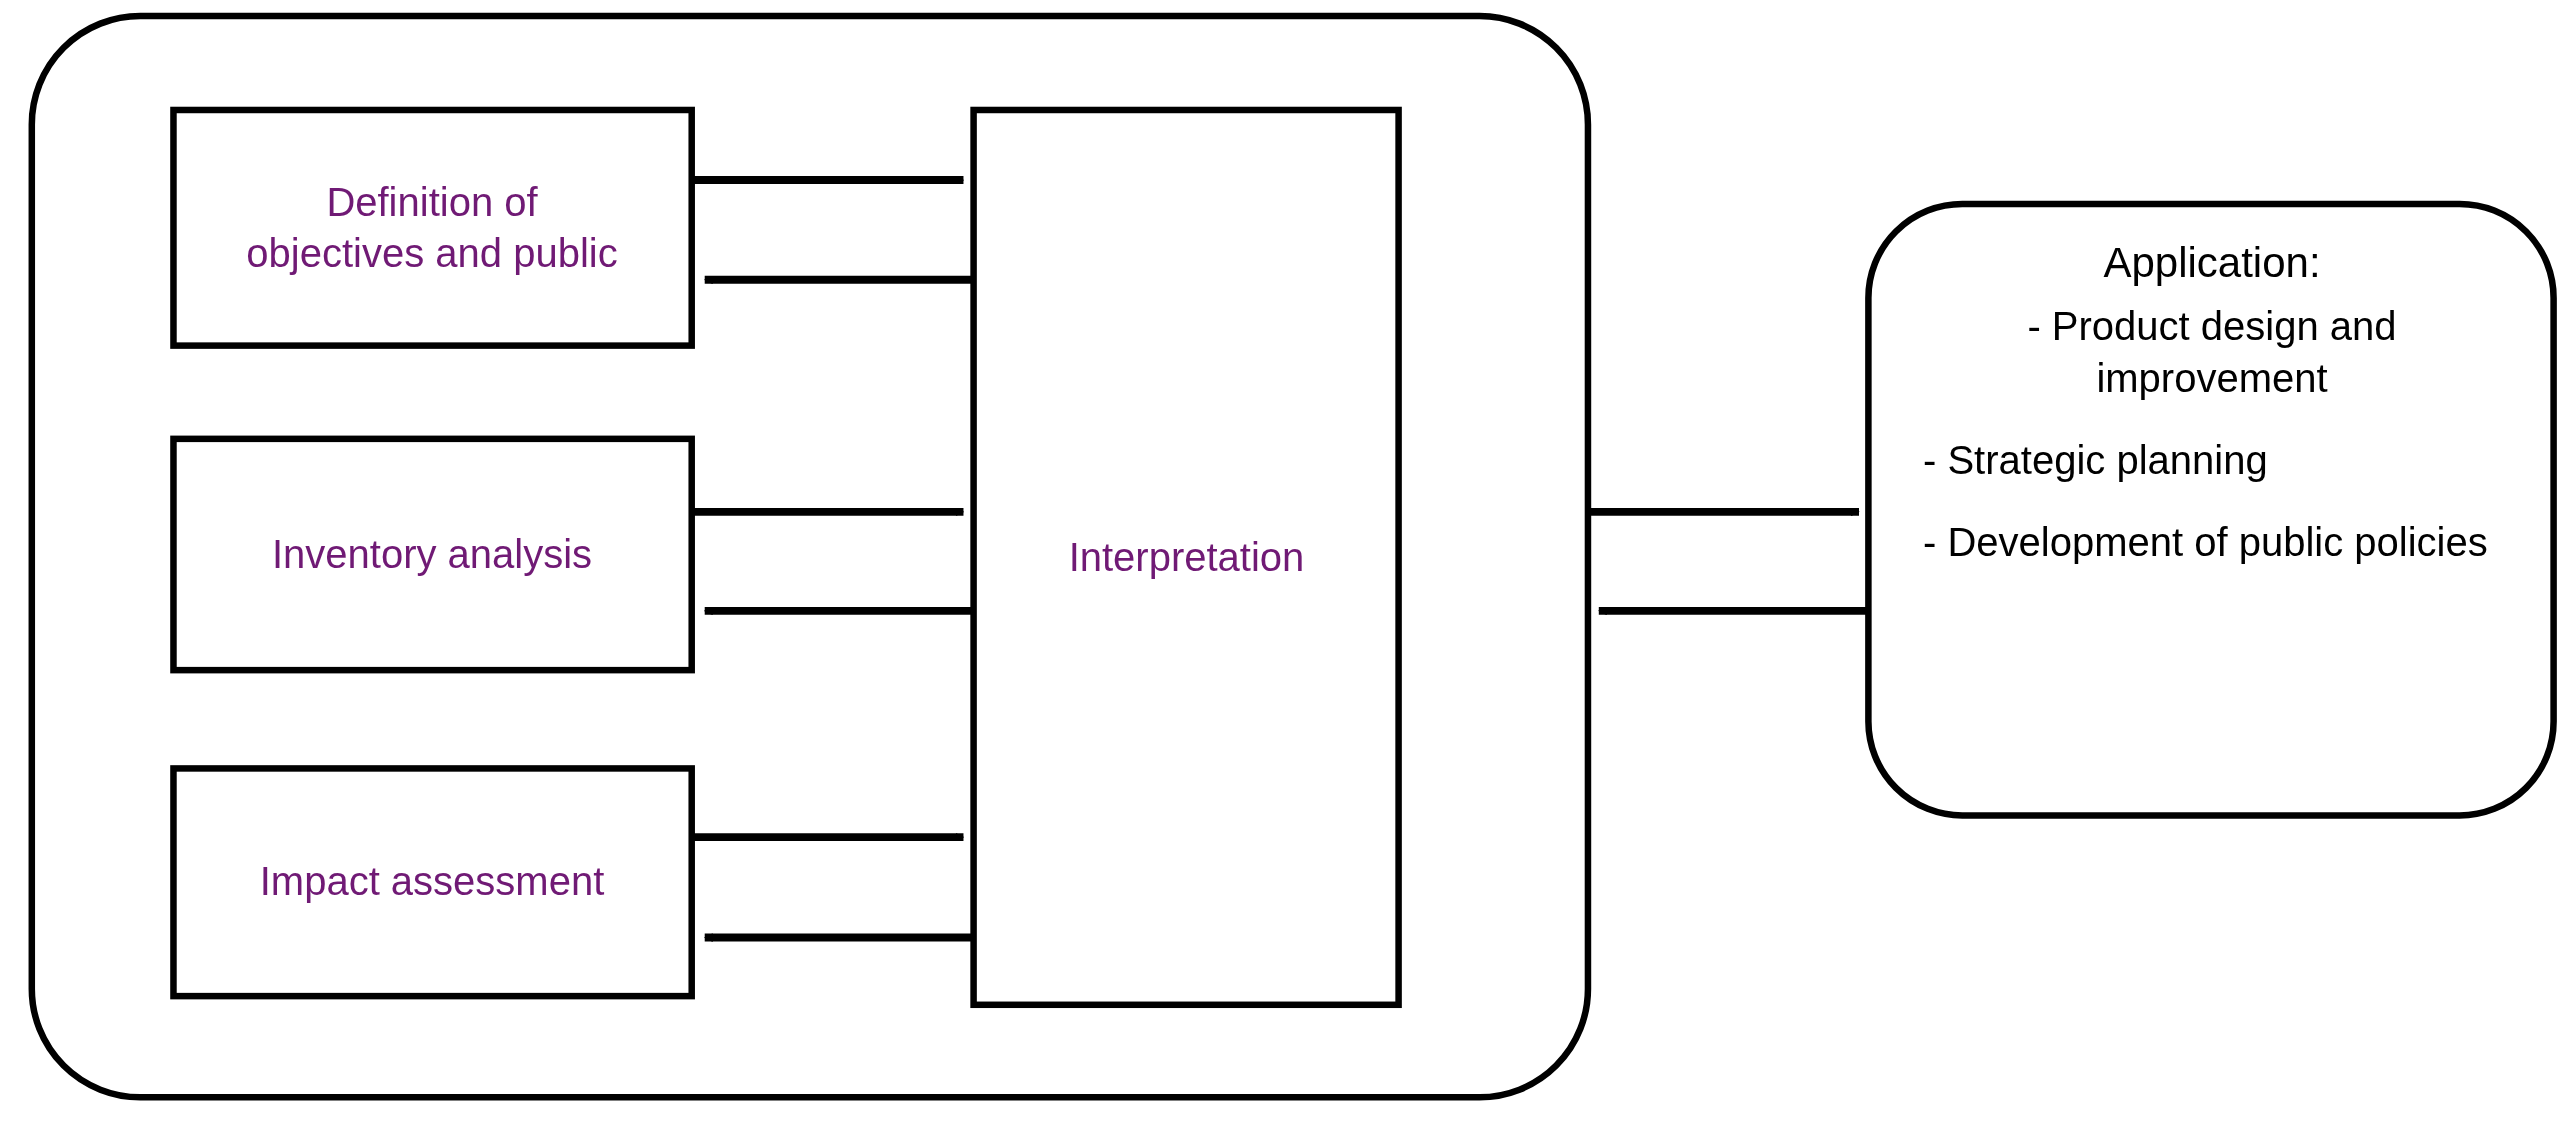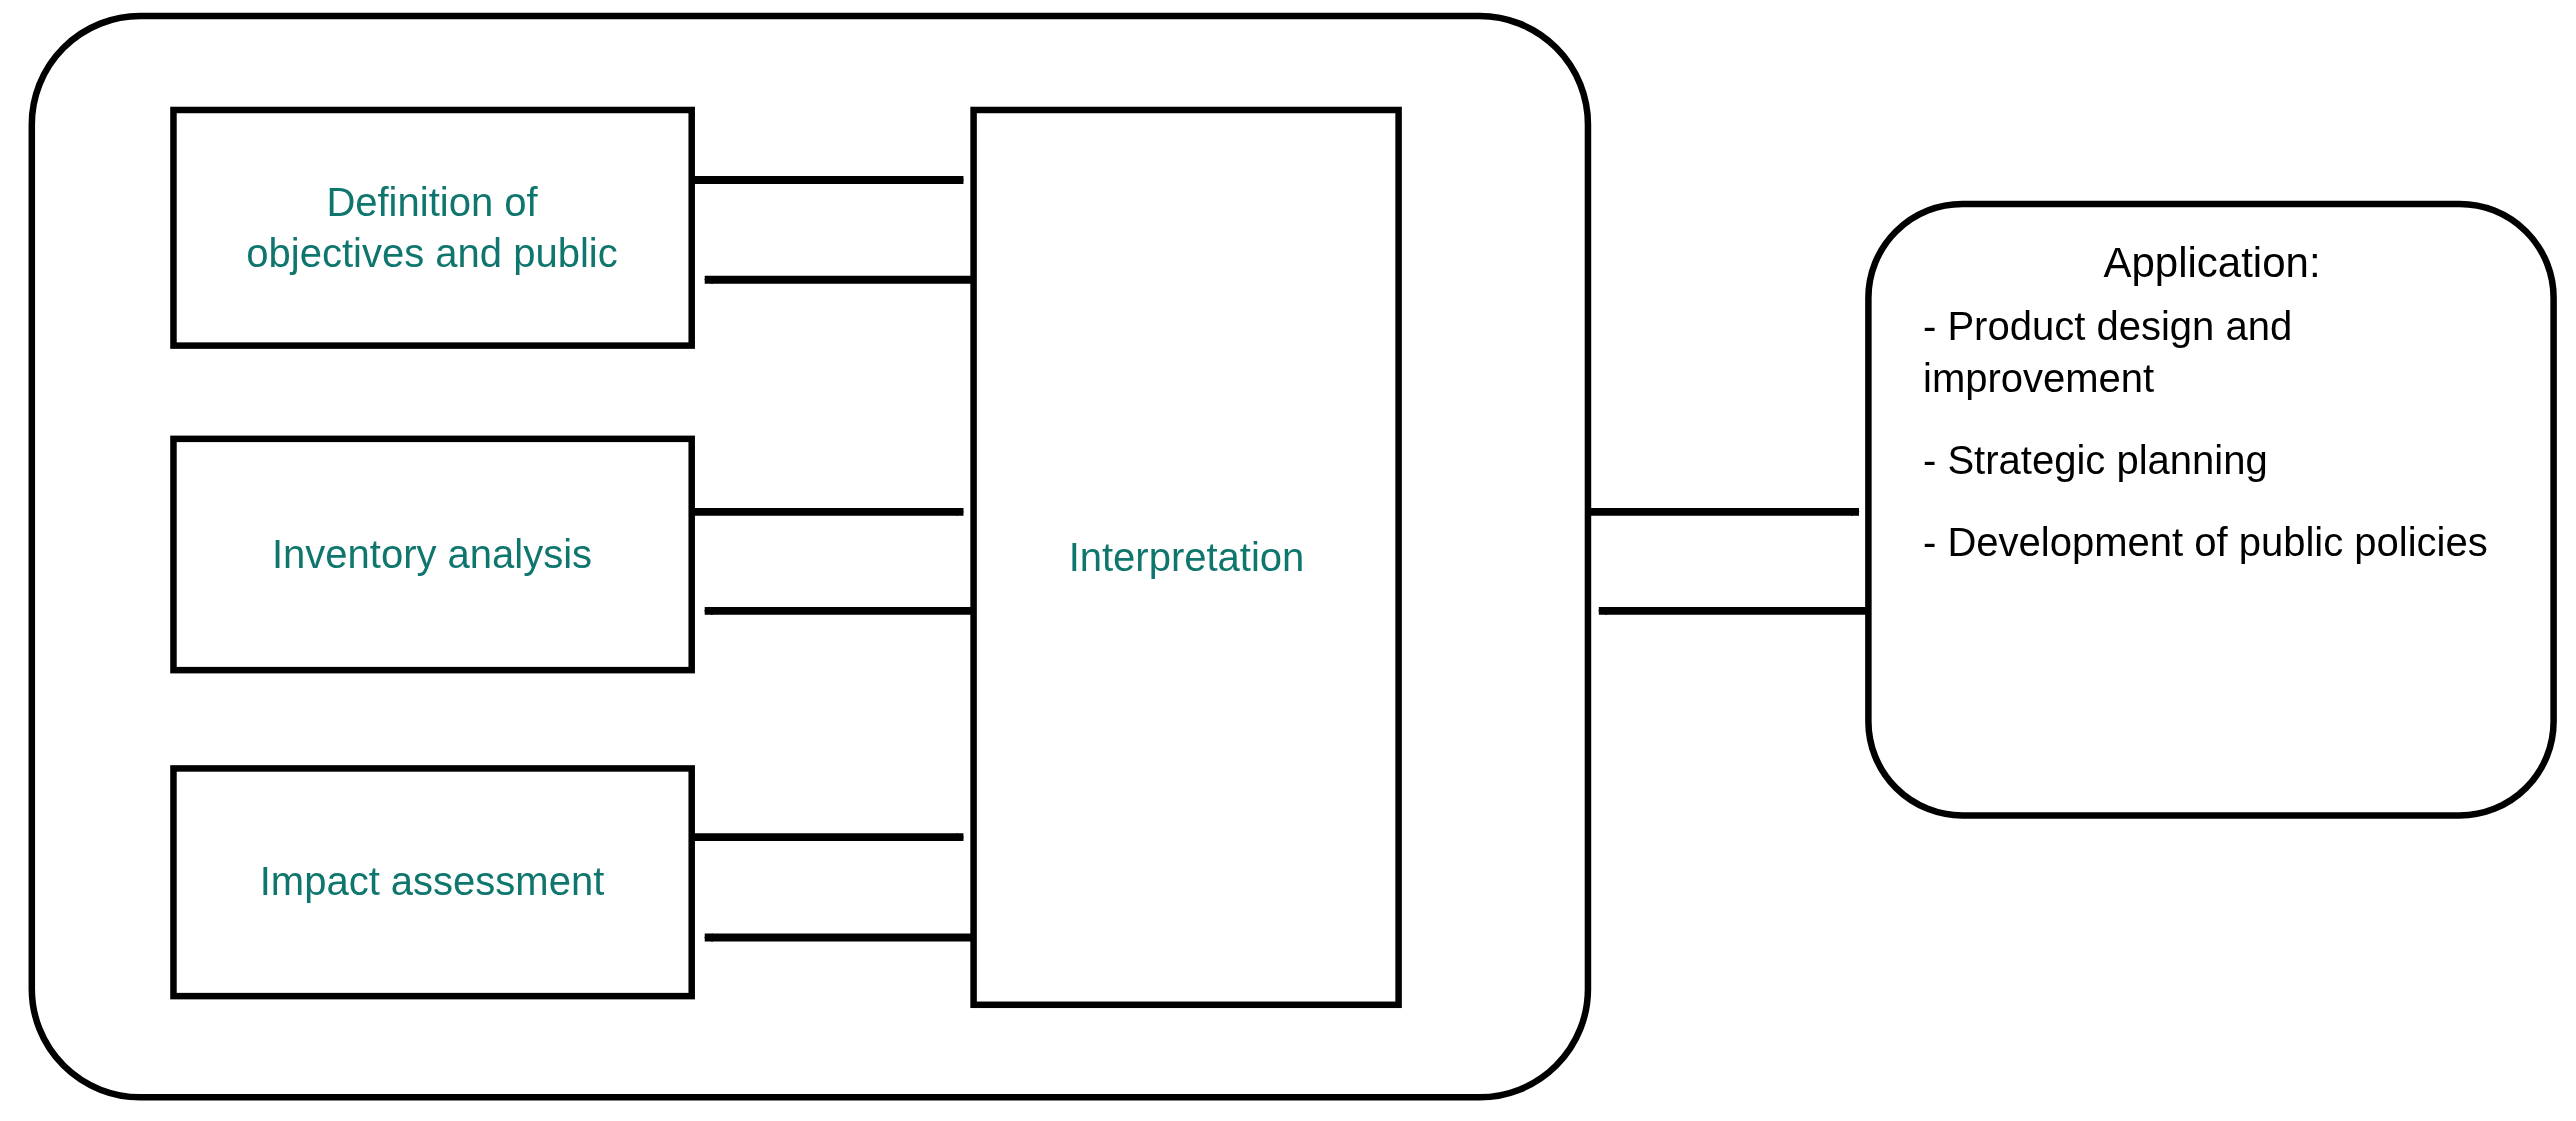--- a/index.html
+++ b/index.html
@@ -25,21 +25,21 @@
     width: 2576px;
     height: 1122px;
   }
   .node-label {
     position: absolute;
     display: flex;
     flex-direction: column;
     align-items: center;
     justify-content: center;
     text-align: center;
-    color: #0f766e;
+    color: #701a75;
     font-family: "Liberation Sans", sans-serif;
     pointer-events: none;
   }
   .node-label .line {
     display: block;
     white-space: nowrap;
     line-height: 1.28;
   }
   .stage-label {
     font-size: 40px;
@@ -57,21 +57,21 @@
     font-size: 40px;
     pointer-events: none;
   }
   .app-title {
     width: 100%;
     text-align: center;
     font-size: 42px;
     margin-bottom: 13px;
   }
   .app-item {
-    text-align: left;
+    text-align: center;
     line-height: 1.30;
     margin-bottom: 30px;
   }
   .app-item:last-child { margin-bottom: 8px; }
 </style>
 </head>
 <body>
 
 <div id="canvas">
 

